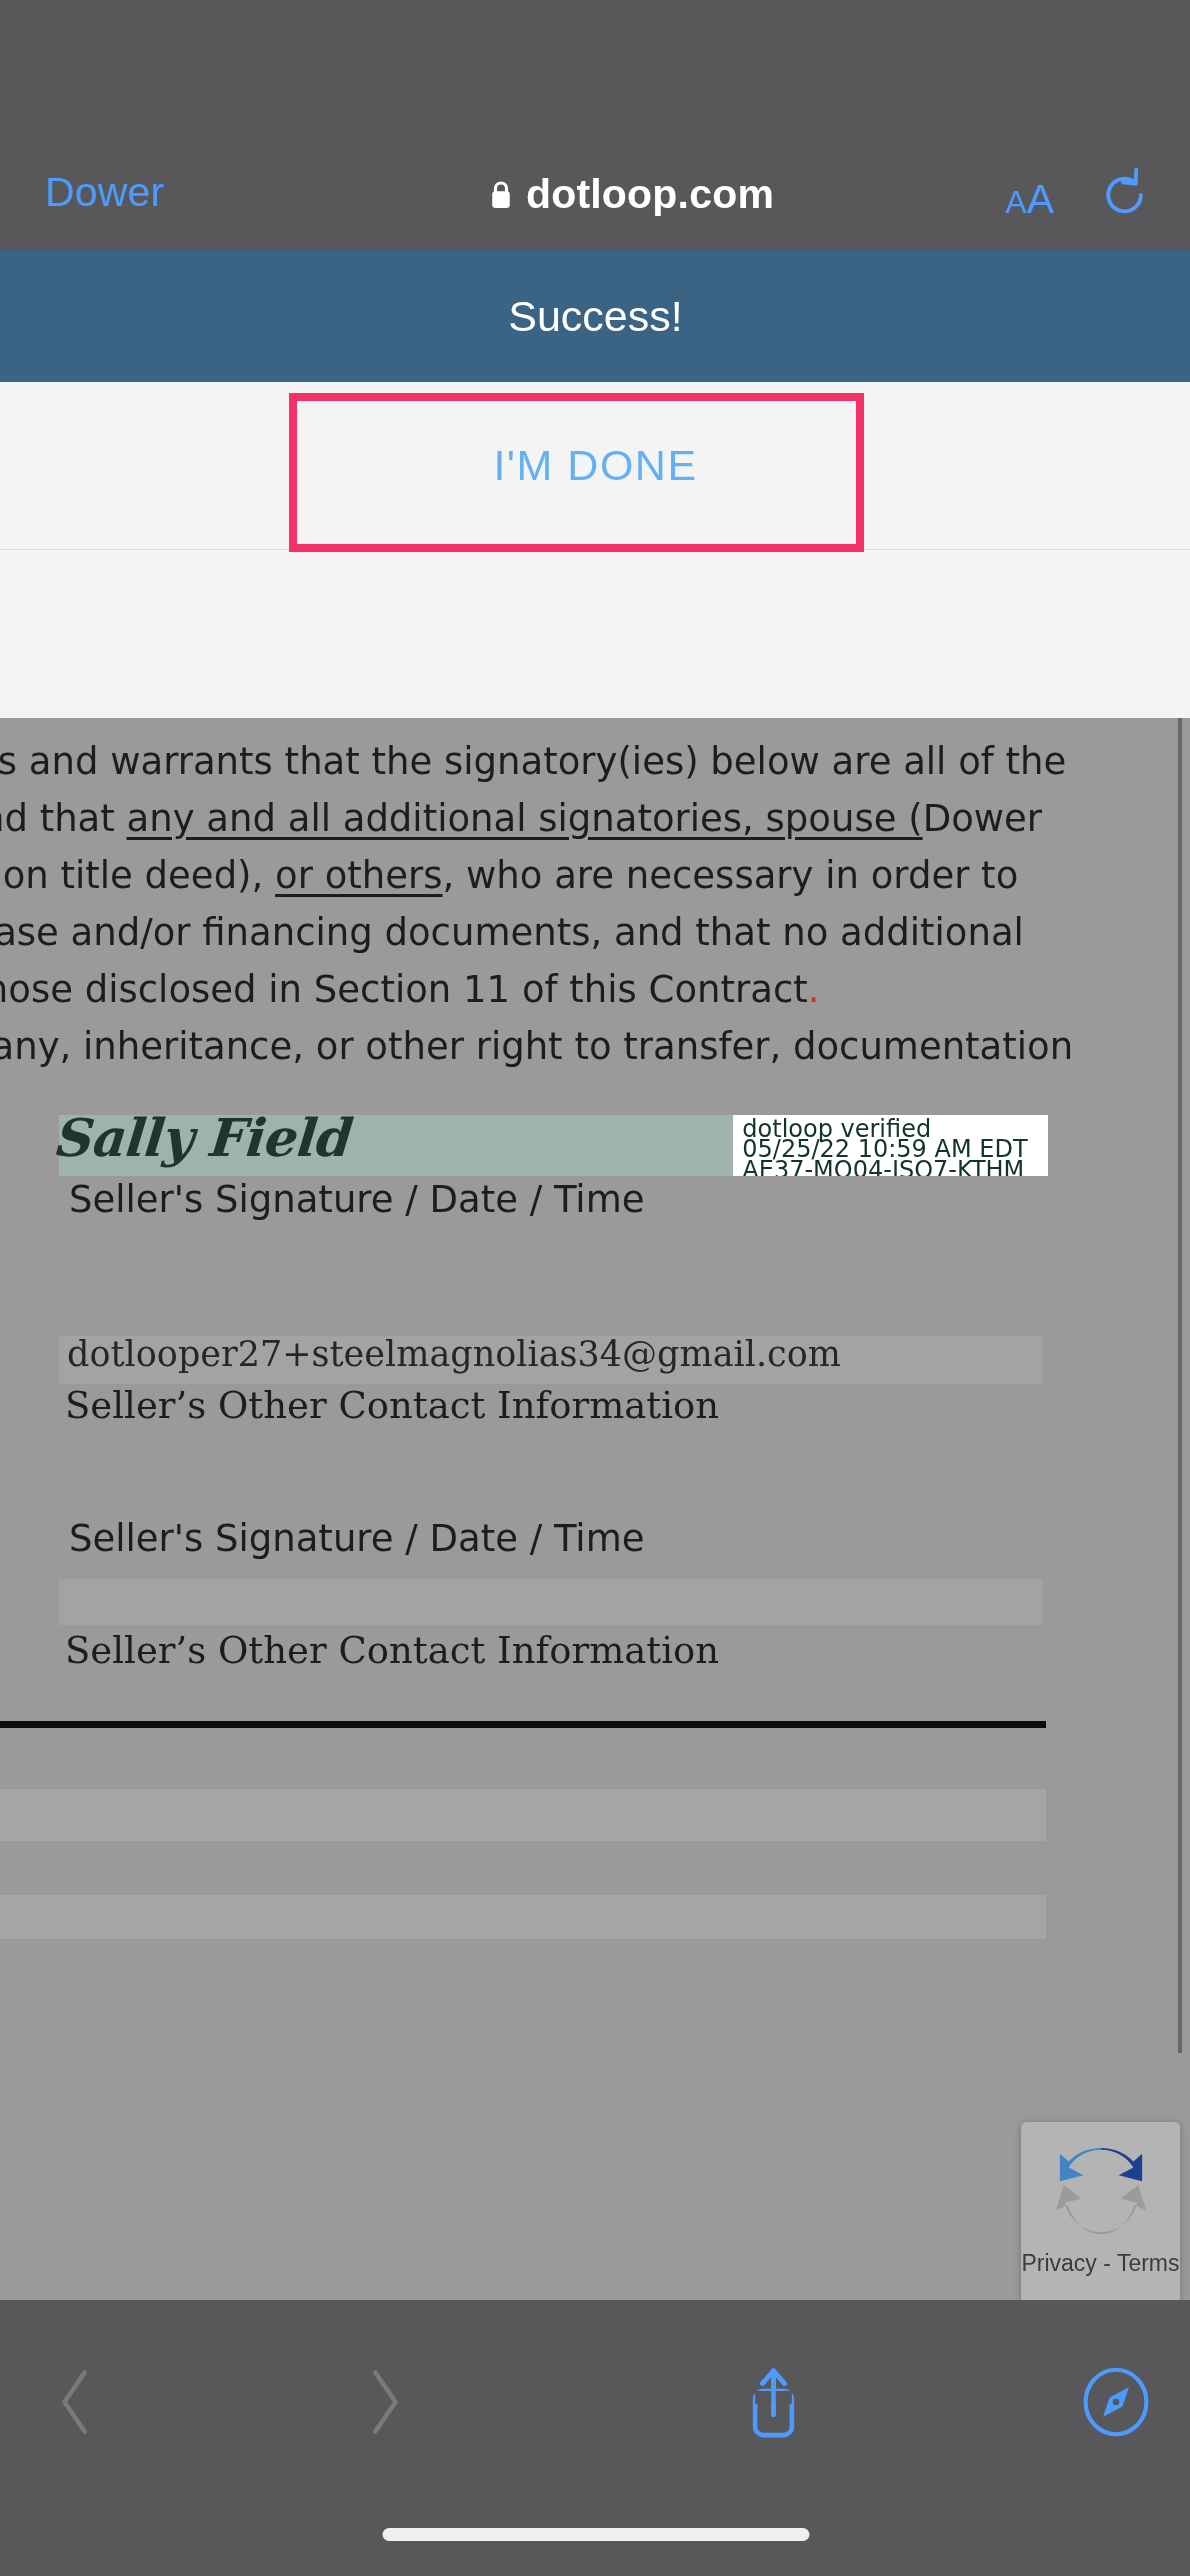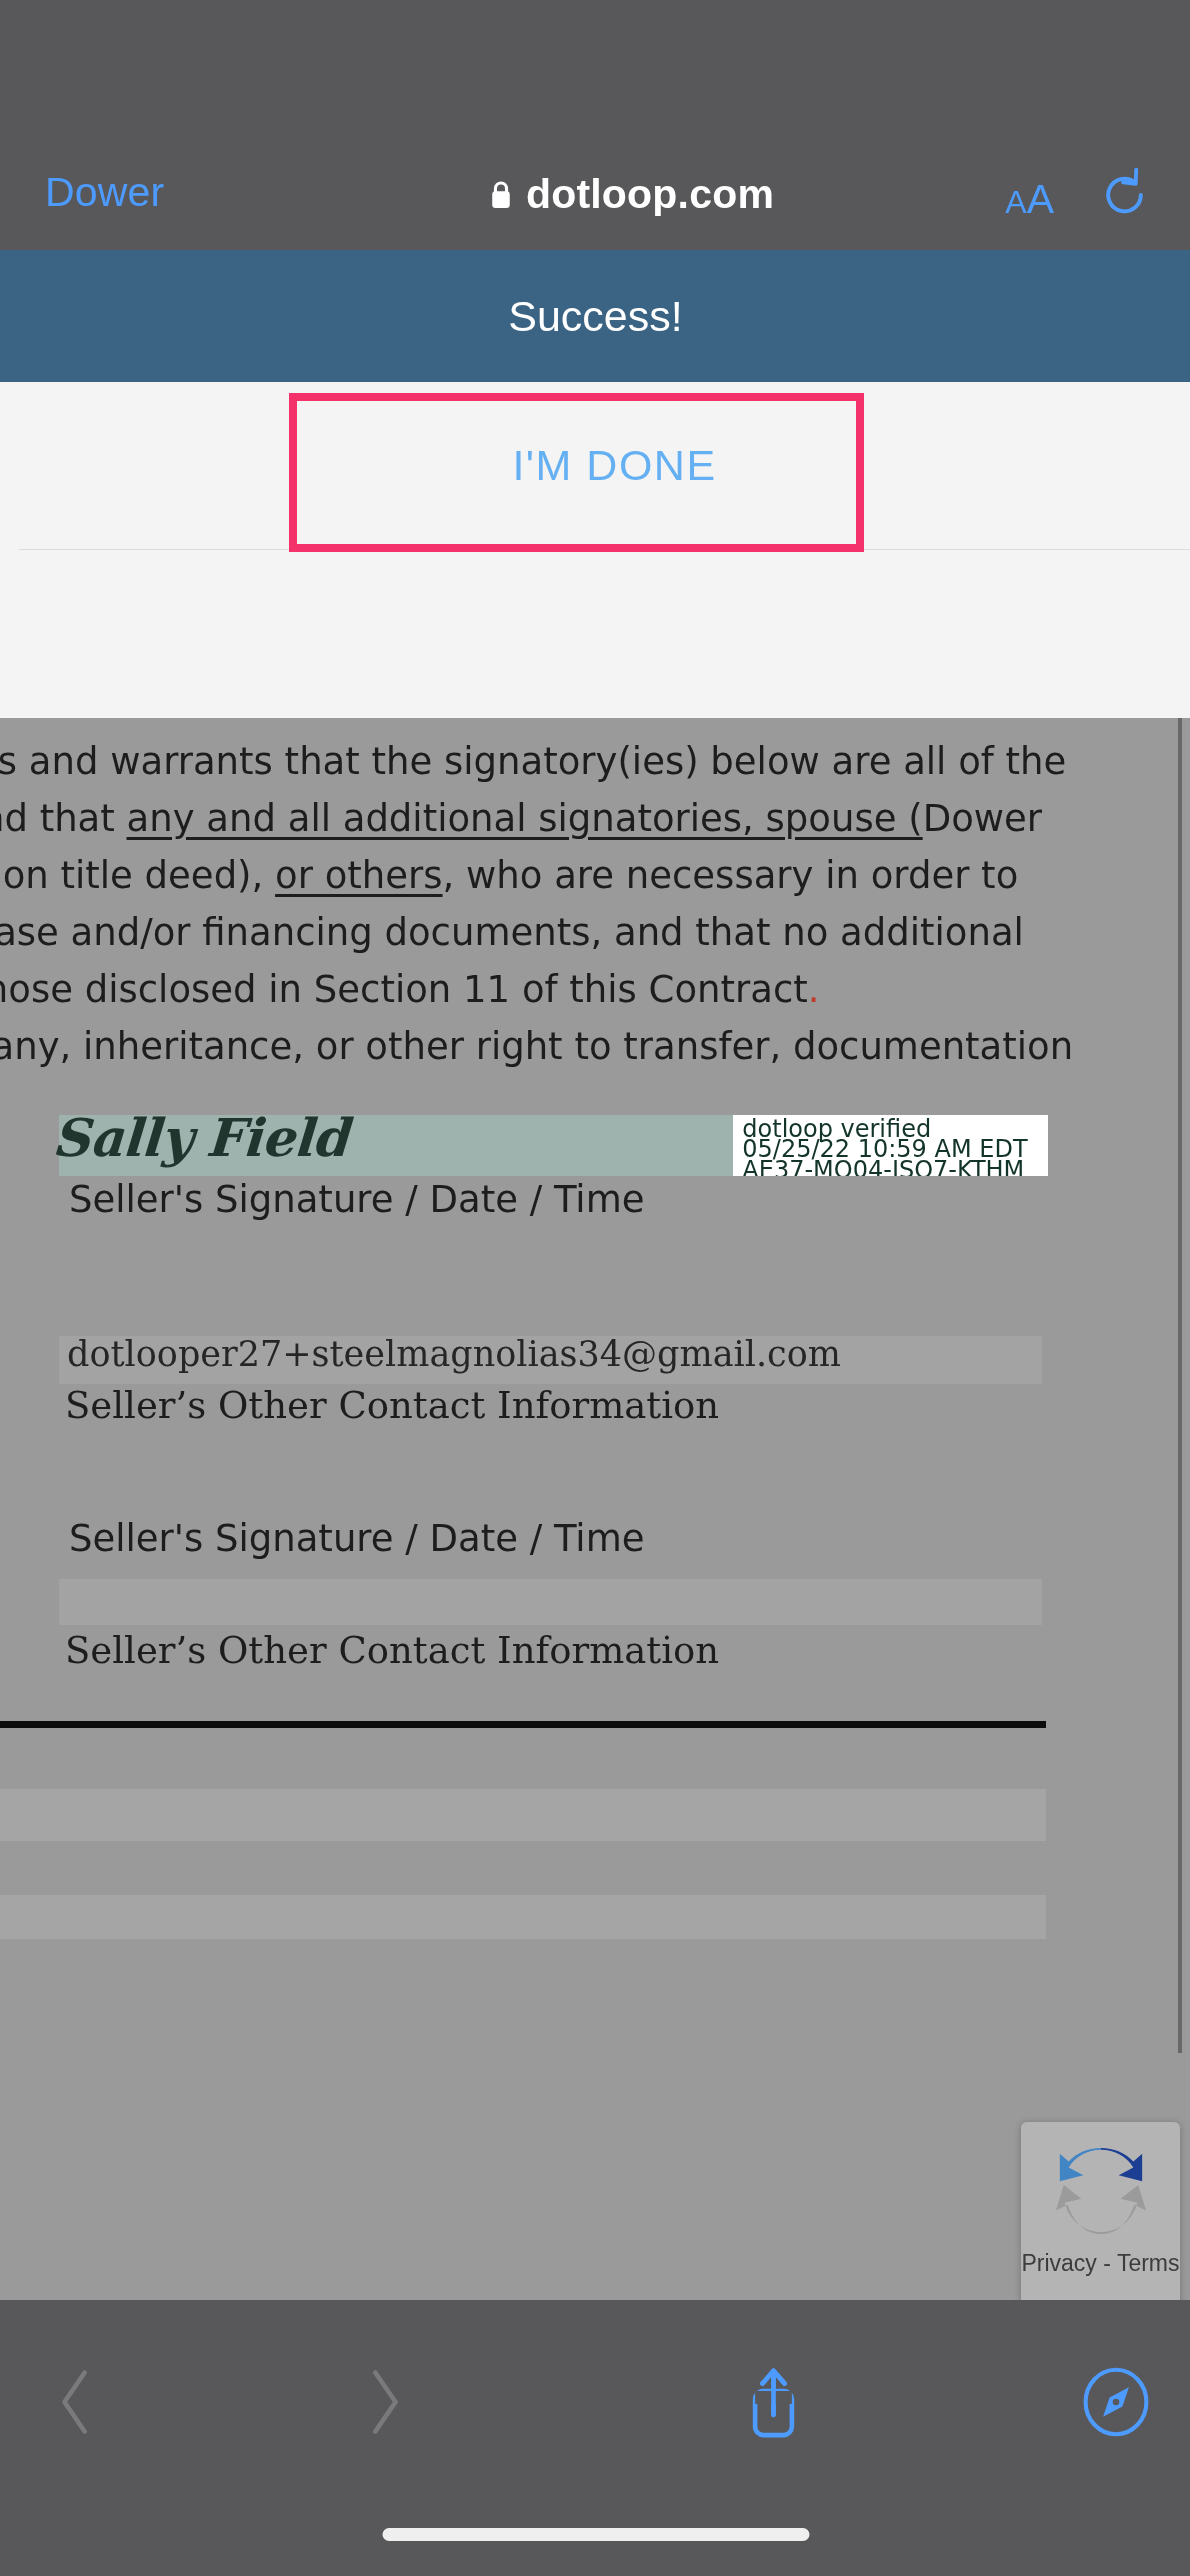--- a/index.html
+++ b/index.html
@@ -69,21 +69,20 @@
   .success-banner {
     position:absolute; top:250px; left:0; width:1191px; height:132px;
     background:#3a6384; display:flex; align-items:center; justify-content:center;
   }
   .success-banner .txt { font-size:43px; color:#ffffff; font-weight:400; }
 
   
   .action-panel {
     position:absolute; top:382px; left:0; width:1191px; height:336px;
     background:#f4f4f4;
-    padding-left:19px;
   }
   .action-row {
     position:relative; width:1191px; height:168px;
     display:flex; align-items:center; justify-content:center;
     border-bottom:1.9px solid #dddddd;
   }
   .action-row:last-child { border-bottom:none; }
   .action-label {
     font-size:43px; color:#64b0f2; letter-spacing:1.5px; font-weight:400;
   }

